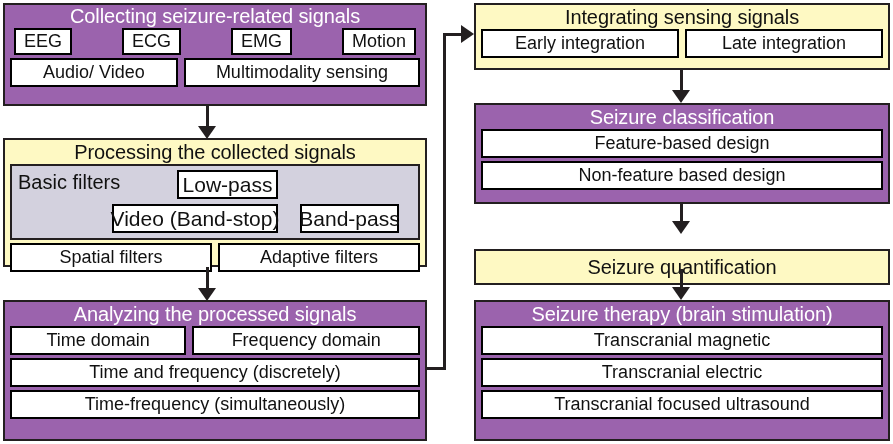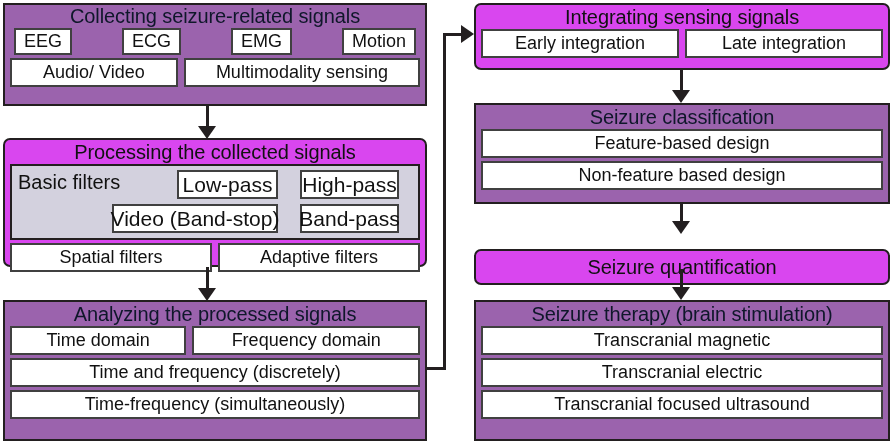--- a/index.html
+++ b/index.html
@@ -10,46 +10,46 @@
   }
 
   
   .panel{
     position:absolute;
     box-sizing:border-box;
     border:2px solid #231f20;
     display:flex;flex-direction:column;
   }
   .panel.dark{background:#9B63AD;}
-  .panel.light{background:#d946ef;border-radius:7px;}
+  .panel.light{background:#fef9c3;}
 
   .ptitle{
     text-align:center;
     font-size:19px;
     line-height:1.02;
     letter-spacing:-0.1px;
     padding:2px 0 2px;
     white-space:nowrap;
   }
-  .dark > .ptitle{color:#0f172a;}
+  .dark > .ptitle{color:#ffffff;}
   .light > .ptitle{color:#111111;}
 
   .rowwrap{
     display:flex;
     flex-direction:column;
     gap:3px;
     padding:0 5px 4px;
     flex:1;
   }
   .row{display:flex;align-items:stretch;gap:6px;}
 
   .chip{
     box-sizing:border-box;
     background:#ffffff;
-    border:2px solid #404040;
+    border:2px solid #000000;
     color:#111111;
     font-size:18px;
     line-height:1;
     display:flex;align-items:center;justify-content:center;
     text-align:center;
     white-space:nowrap;
     padding:3px 6px 4px;
   }
   .chip.grow{flex:1;}
 
@@ -143,21 +143,20 @@
 <div class="vline" style="left:206px;top:106px;height:24px;"></div>
 <div class="arrowhead" style="left:198px;top:126px;"></div>
 
 <div class="panel light" id="processing">
   <div class="ptitle">Processing the collected signals</div>
   <div class="rowwrap">
     <div class="basic">
       <div class="basic-label">Basic filters</div>
       <div class="basic-grid">
         <div class="chip" id="lowpass">Low-pass</div>
-        <div class="chip" id="highpass">High-pass</div>
         <div class="chip" id="notch">Video (Band-stop)</div>
         <div class="chip" id="bandpass">Band-pass</div>
       </div>
     </div>
     <div class="row">
       <div class="chip grow">Spatial filters</div>
       <div class="chip grow">Adaptive filters</div>
     </div>
   </div>
 </div>

